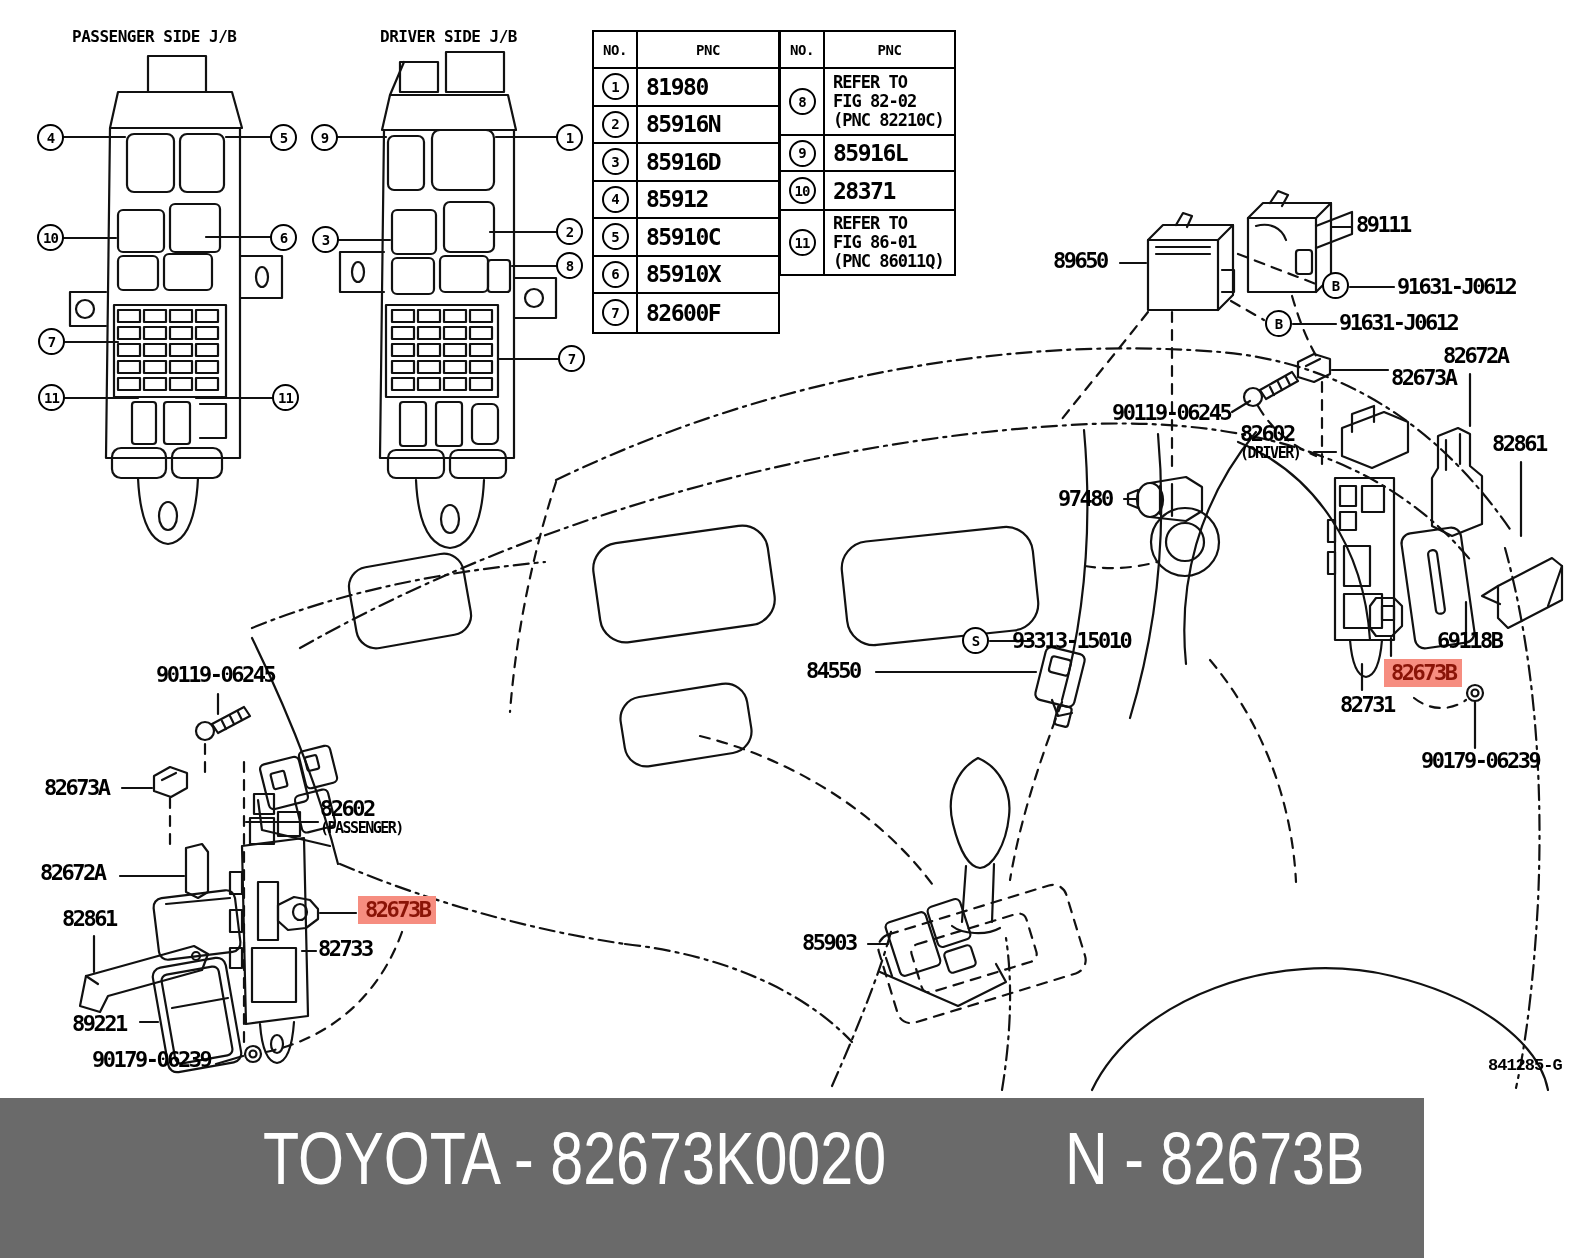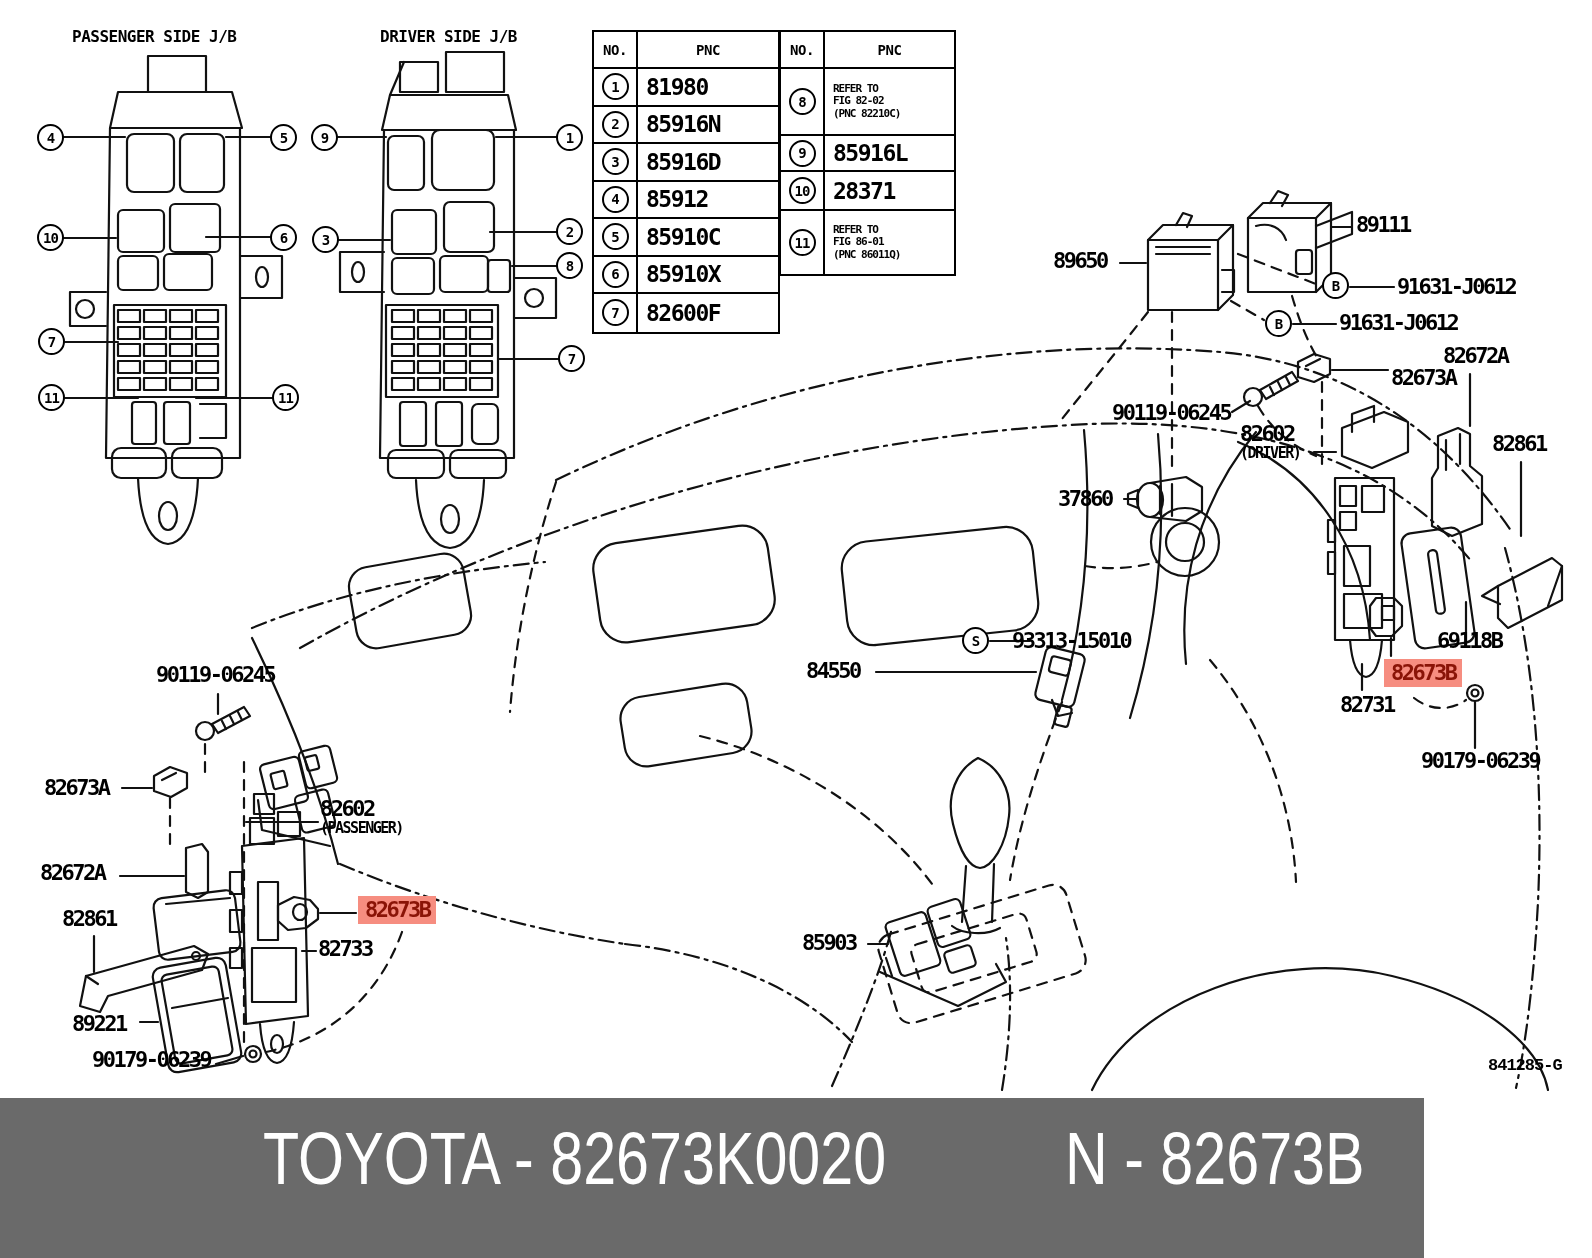--- a/index.html
+++ b/index.html
@@ -16,21 +16,21 @@
   .plabel .sub{display:block;font-size:15px;letter-spacing:-1.5px;margin-top:1px;}
   .plabel.hl{background:#f68d80;color:#8a1407;padding:3px 7px;}
   .callout{position:absolute;width:27px;height:27px;border:2.5px solid #000;border-radius:50%;
         background:#fff;display:flex;align-items:center;justify-content:center;
         font-weight:bold;font-size:14px;letter-spacing:-1px;box-sizing:border-box;}
   .pnc-table{position:absolute;border:2.5px solid #000;background:#fff;box-sizing:border-box;}
   .pnc-row{display:grid;grid-template-columns:44px 1fr;border-bottom:2.5px solid #000;box-sizing:border-box;}
   .pnc-row:last-child{border-bottom:none;}
   .no-cell{border-right:2.5px solid #000;display:flex;align-items:center;justify-content:center;}
   .pnc-cell{display:flex;align-items:center;padding-left:8px;font-weight:bold;font-size:23px;letter-spacing:-1.5px;}
-  .pnc-cell.small{font-size:11px;letter-spacing:-1px;line-height:1.12;white-space:pre-line;padding-top:0;}
+  .pnc-cell.small{font-size:17px;letter-spacing:-1px;line-height:1.12;white-space:pre-line;padding-top:0;}
   .hdr{font-weight:bold;font-size:14px;letter-spacing:-0.5px;}
   .hdr-pnc{justify-content:center;padding-left:0;}
   .tcirc{width:27px;height:27px;border:2.5px solid #000;border-radius:50%;display:flex;align-items:center;
         justify-content:center;font-weight:bold;font-size:14px;letter-spacing:-1px;box-sizing:border-box;}
   .fig-code{position:absolute;font-weight:bold;font-size:17px;letter-spacing:-1px;font-family:Liberation Mono, monospace;}
   .footer{position:absolute;left:0;top:1098px;width:1424px;height:160px;background:#6a6a6a;}
   .footer .t{position:absolute;color:#fff;font-family:"Liberation Sans",sans-serif;font-size:74px;
         font-weight:400;transform:scaleX(0.8);transform-origin:left center;white-space:nowrap;line-height:1;}
 </style>
 </head>
@@ -396,21 +396,21 @@
   <div class="plabel" style="left:1397px;top:276px;">91631-J0612</div>
   <div class="plabel" style="left:1339px;top:312px;">91631-J0612</div>
   <div class="plabel" style="left:1112px;top:402px;">90119-06245</div>
   <div class="plabel" style="left:1240px;top:423px;">
     <span>82602</span>
     <span class="sub">(DRIVER)</span>
   </div>
   <div class="plabel" style="left:1443px;top:345px;">82672A</div>
   <div class="plabel" style="left:1391px;top:367px;">82673A</div>
   <div class="plabel" style="left:1492px;top:433px;">82861</div>
-  <div class="plabel" style="left:1058px;top:488px;">37860</div>
+  <div class="plabel" style="left:1058px;top:488px;">97480</div>
   <div class="plabel" style="left:1012px;top:630px;">93313-15010</div>
   <div class="plabel" style="left:806px;top:660px;">84550</div>
   <div class="plabel" style="left:1437px;top:630px;">69118B</div>
   <div class="plabel hl" style="left:1384px;top:659px;">82673B</div>
   <div class="plabel" style="left:1340px;top:694px;">82731</div>
   <div class="plabel" style="left:1421px;top:750px;">90179-06239</div>
   <div class="plabel" style="left:802px;top:932px;">85903</div>
   <div class="plabel" style="left:156px;top:664px;">90119-06245</div>
   <div class="plabel" style="left:44px;top:777px;">82673A</div>
   <div class="plabel" style="left:320px;top:798px;">

